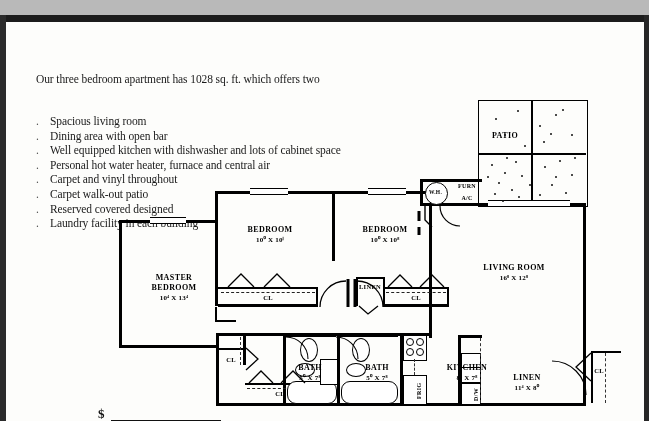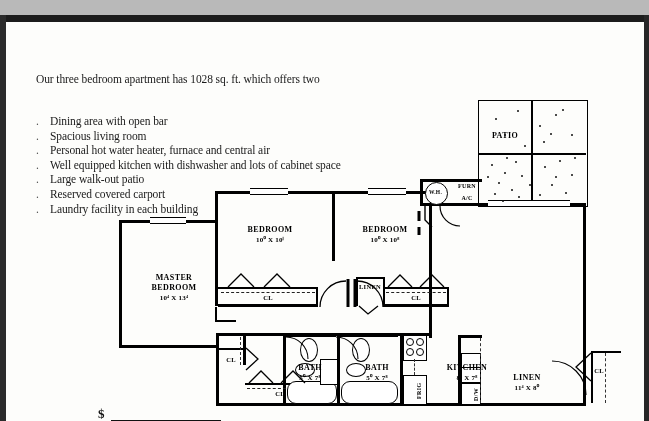--- a/index.html
+++ b/index.html
@@ -168,26 +168,27 @@
   <div class="scan-edge-top"></div>
   <div class="scan-edge-left"></div>
   <div class="scan-edge-right"></div>
   <div class="scan-edge-bottom"></div>
 
   <div class="blurb">
     <div>Our three bedroom apartment has 1028 sq. ft. which offers two</div>
   </div>
 
   <div class="feature-list">
+    <div class="row"><span class="dot">.</span><span>Spacious living room</span></div>
     <div class="row"><span class="dot">.</span><span>Dining area with open bar</span></div>
-    <div class="row"><span class="dot">.</span><span>Spacious living room</span></div>
+    <div class="row"><span class="dot">.</span><span>Well equipped kitchen with dishwasher and lots of cabinet space</span></div>
     <div class="row"><span class="dot">.</span><span>Personal hot water heater, furnace and central air</span></div>
-    <div class="row"><span class="dot">.</span><span>Well equipped kitchen with dishwasher and lots of cabinet space</span></div>
-    <div class="row"><span class="dot">.</span><span>Large walk-out patio</span></div>
-    <div class="row"><span class="dot">.</span><span>Reserved covered carport</span></div>
+    <div class="row"><span class="dot">.</span><span>Carpet and vinyl throughout</span></div>
+    <div class="row"><span class="dot">.</span><span>Carpet walk-out patio</span></div>
+    <div class="row"><span class="dot">.</span><span>Reserved covered designed</span></div>
     <div class="row"><span class="dot">.</span><span>Laundry facility in each building</span></div>
   </div>
 
   <div class="price-row">
     <span class="price-sym">$</span>
     <span class="price-blank"></span>
   </div>
 
   <div class="patio-box" style="left:478px; top:85px; width:108px; height:105px;"></div>
   <div class="wall-thin" style="left:531px; top:85px; width:1.5px; height:105px;"></div>
@@ -330,20 +331,24 @@
   <div class="room-label" style="left:230px; top:210px; width:80px;">
     <span>BEDROOM</span>
     <span class="dim">10⁰ X 10ⁱ</span>
   </div>
 
   <div class="room-label" style="left:345px; top:210px; width:80px;">
     <span>BEDROOM</span>
     <span class="dim">10⁰ X 10⁸</span>
   </div>
 
+  <div class="room-label" style="left:464px; top:248px; width:100px;">
+    <span>LIVING ROOM</span>
+    <span class="dim">16⁸ X 12⁸</span>
+  </div>
 
   <div class="room-label" style="left:492px; top:358px; width:70px;">
     <span>LINEN</span>
     <span class="dim">11⁴ X 8⁰</span>
   </div>
 
   <div class="room-label" style="left:443px; top:348px; width:48px;">
     <span>KITCHEN</span>
     <span class="dim">8⁴ X 7⁸</span>
   </div>

